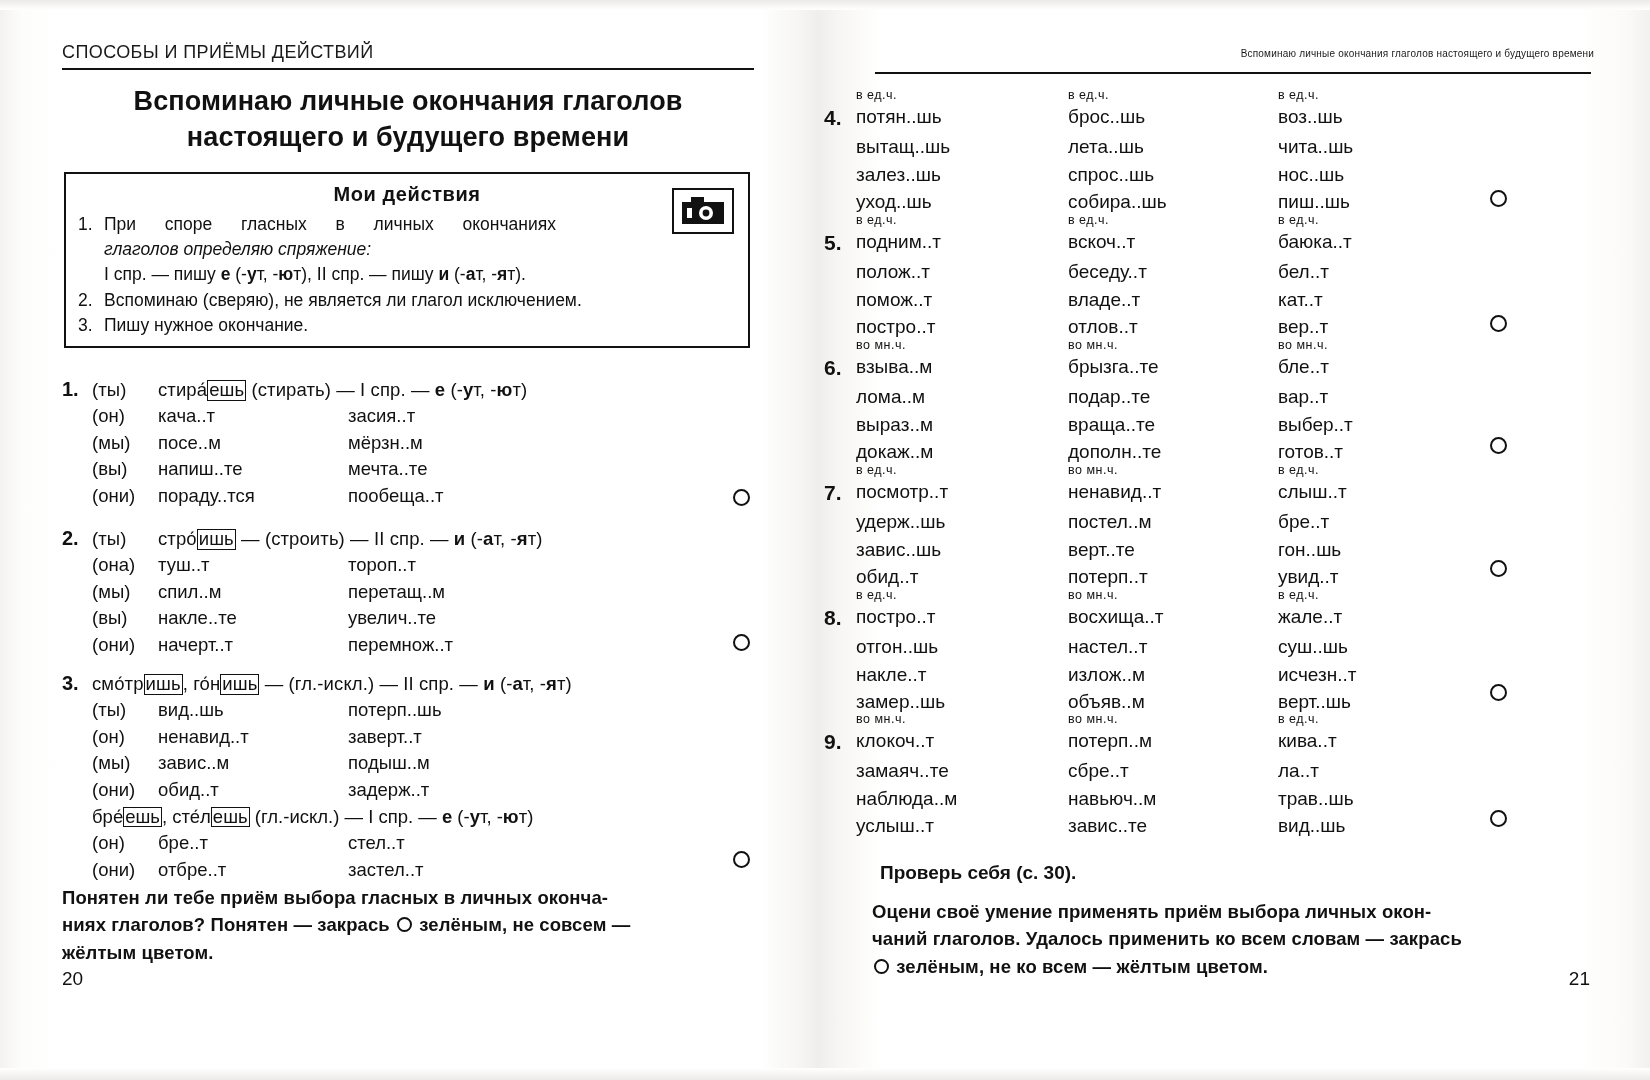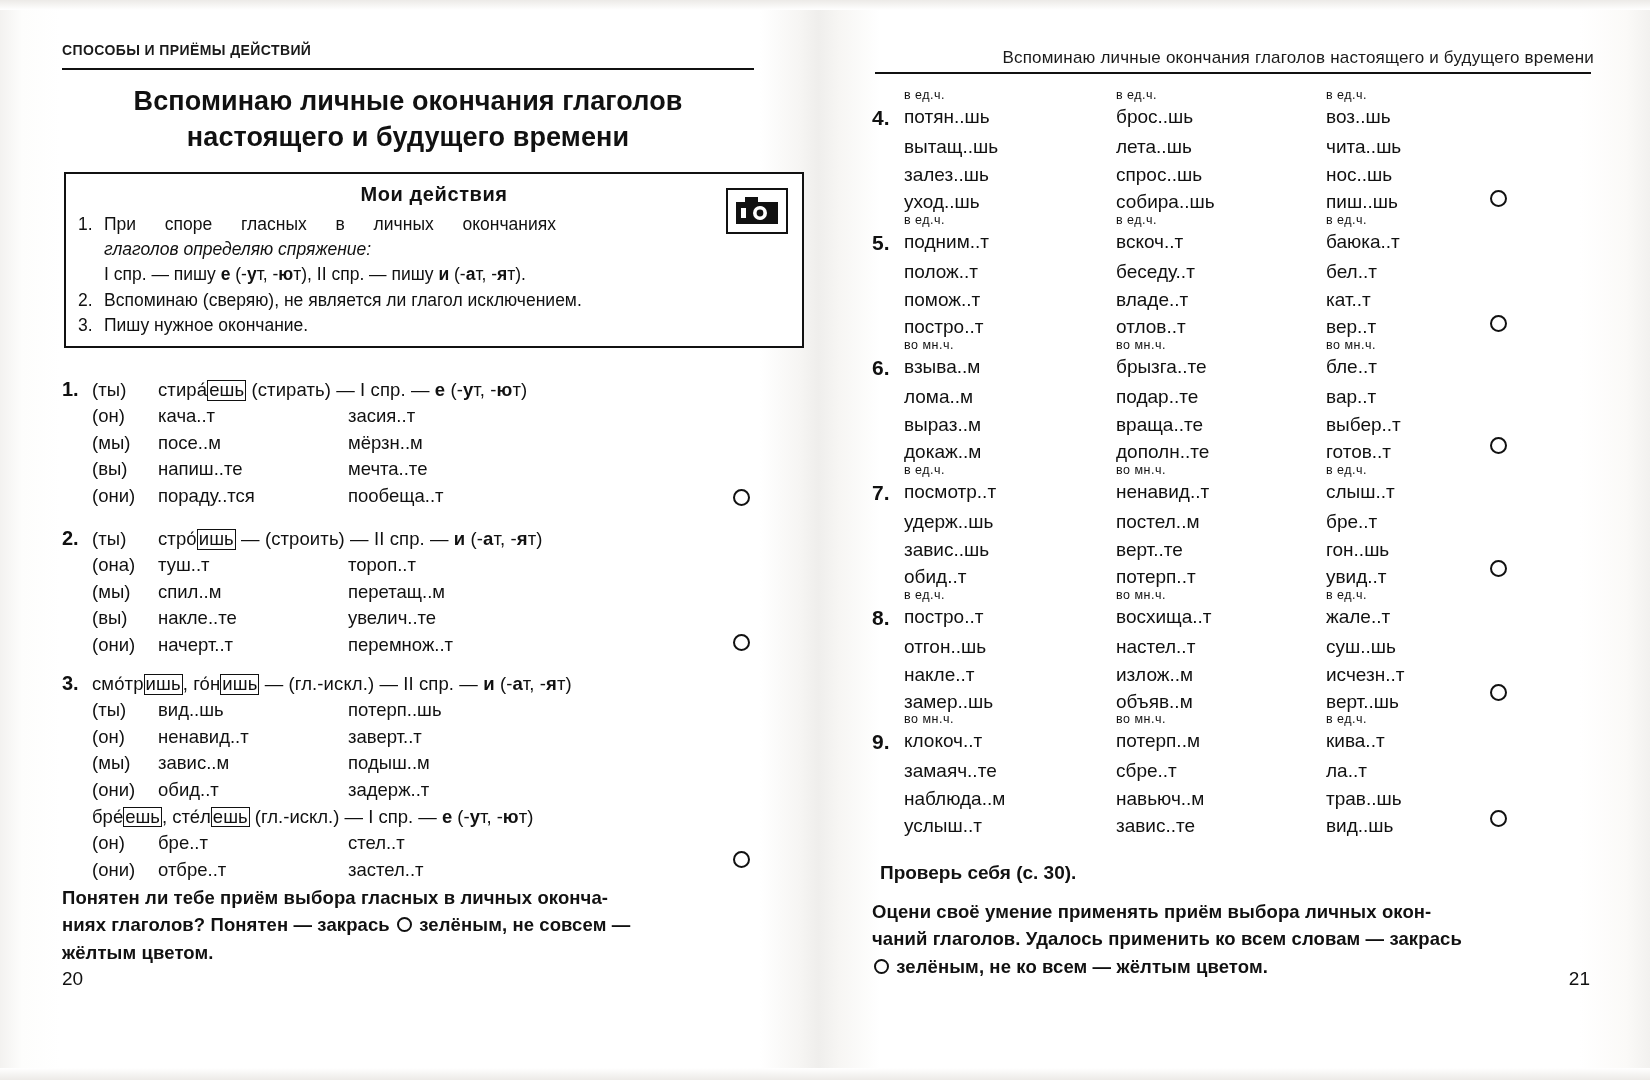--- a/index.html
+++ b/index.html
@@ -26,38 +26,38 @@
   .page-right{left:805px;width:845px;height:1080px;}
 
   
   .runhead{
     position:absolute;
     font-size:14.5px;
     letter-spacing:.2px;
     color:#1a1a1a;
     white-space:nowrap;
   }
-  .runhead-left{left:62px;top:42px;font-weight:700;font-size:14px;letter-spacing:.4px;}
-  .runhead-right{right:56px;top:48px;font-size:17px;}
+  .runhead-left{left:62px;top:42px;font-weight:400;font-size:18px;letter-spacing:.4px;}
+  .runhead-right{right:56px;top:48px;font-size:10px;}
   .rule{
     position:absolute;height:0;border-top:2.2px solid #111;
   }
   .rule-left{left:62px;top:68px;width:692px;}
   .rule-right{left:875px;top:72px;width:716px;}
 
   
   .title{
     position:absolute;left:62px;top:84px;width:692px;
     text-align:center;font-weight:bold;font-size:27px;line-height:1.32;
     letter-spacing:.1px;
   }
 
   
   .actions-box{
-    position:absolute;left:64px;top:172px;width:740px;height:176px;
+    position:absolute;left:64px;top:172px;width:686px;height:176px;
     border:2.4px solid #111;box-sizing:border-box;
     background:#fff;
   }
   .actions-title{
     text-align:center;font-weight:bold;font-size:20px;margin-top:9px;letter-spacing:.6px;
   }
   .actions-list{margin:6px 0 0 0;padding:0;list-style:none;font-size:17.5px;line-height:1.42;}
   .actions-list li{
     display:flex;padding-left:12px;margin-bottom:1px;
   }
@@ -96,21 +96,21 @@
 
   
   .bottom-para{
     position:absolute;font-weight:bold;font-size:18.5px;line-height:1.48;letter-spacing:.1px;
   }
   .bp-left{left:62px;top:884px;width:700px;}
   .bp-right{left:872px;top:898px;width:700px;}
   .bp-line{white-space:nowrap;}
 
   
-  .rex{position:absolute;left:872px;width:700px;}
+  .rex{position:absolute;left:824px;width:700px;}
   .rex-tags{display:flex;font-size:12.5px;letter-spacing:.5px;margin-left:32px;margin-bottom:1px;}
   .rex-tags span{display:block;}
   .tg1{width:212px;flex:0 0 212px;}
   .tg2{width:210px;flex:0 0 210px;}
   .tg3{flex:1;}
   .rex-row{display:flex;font-size:19px;line-height:1.44;}
   .rex-num{font-weight:bold;font-size:21px;width:32px;flex:0 0 32px;}
   .rex-pad{width:32px;flex:0 0 32px;}
   .rc1{width:212px;flex:0 0 212px;}
   .rc2{width:210px;flex:0 0 210px;}

